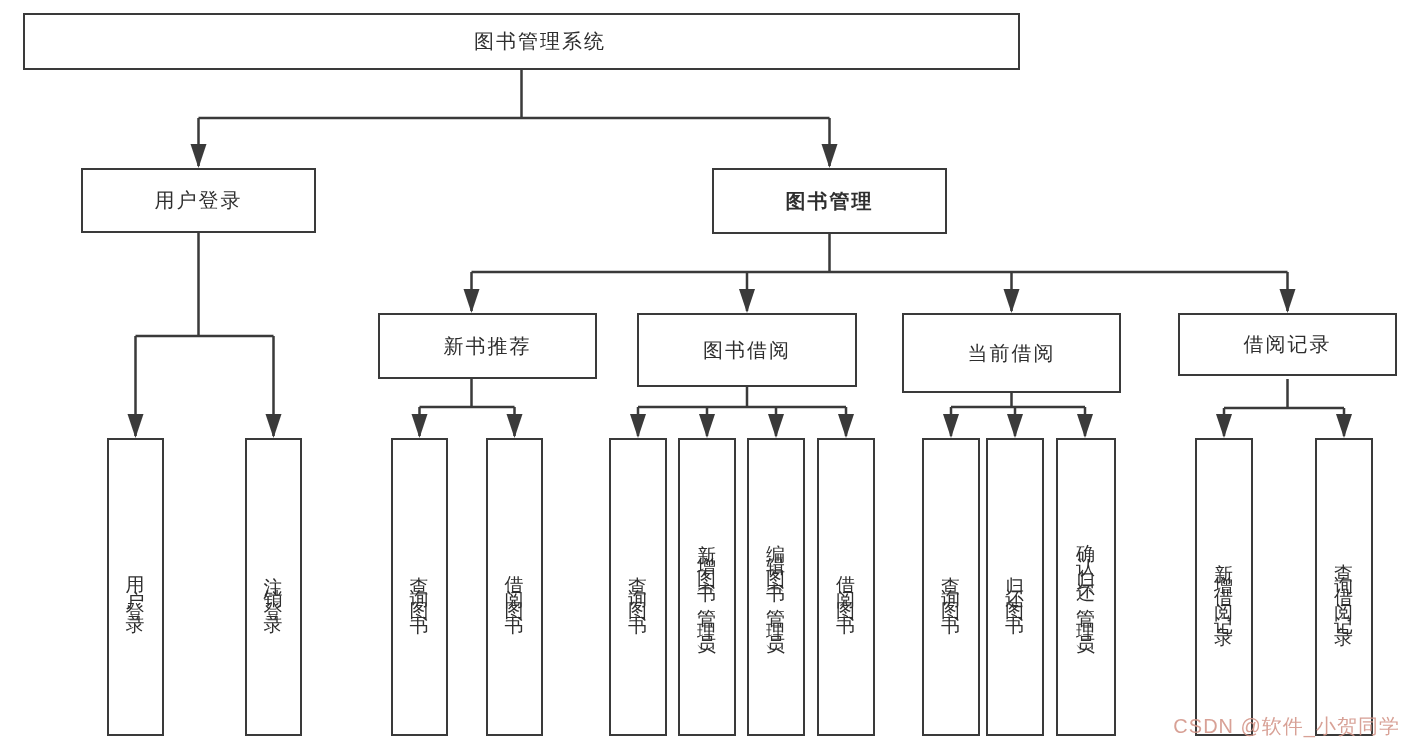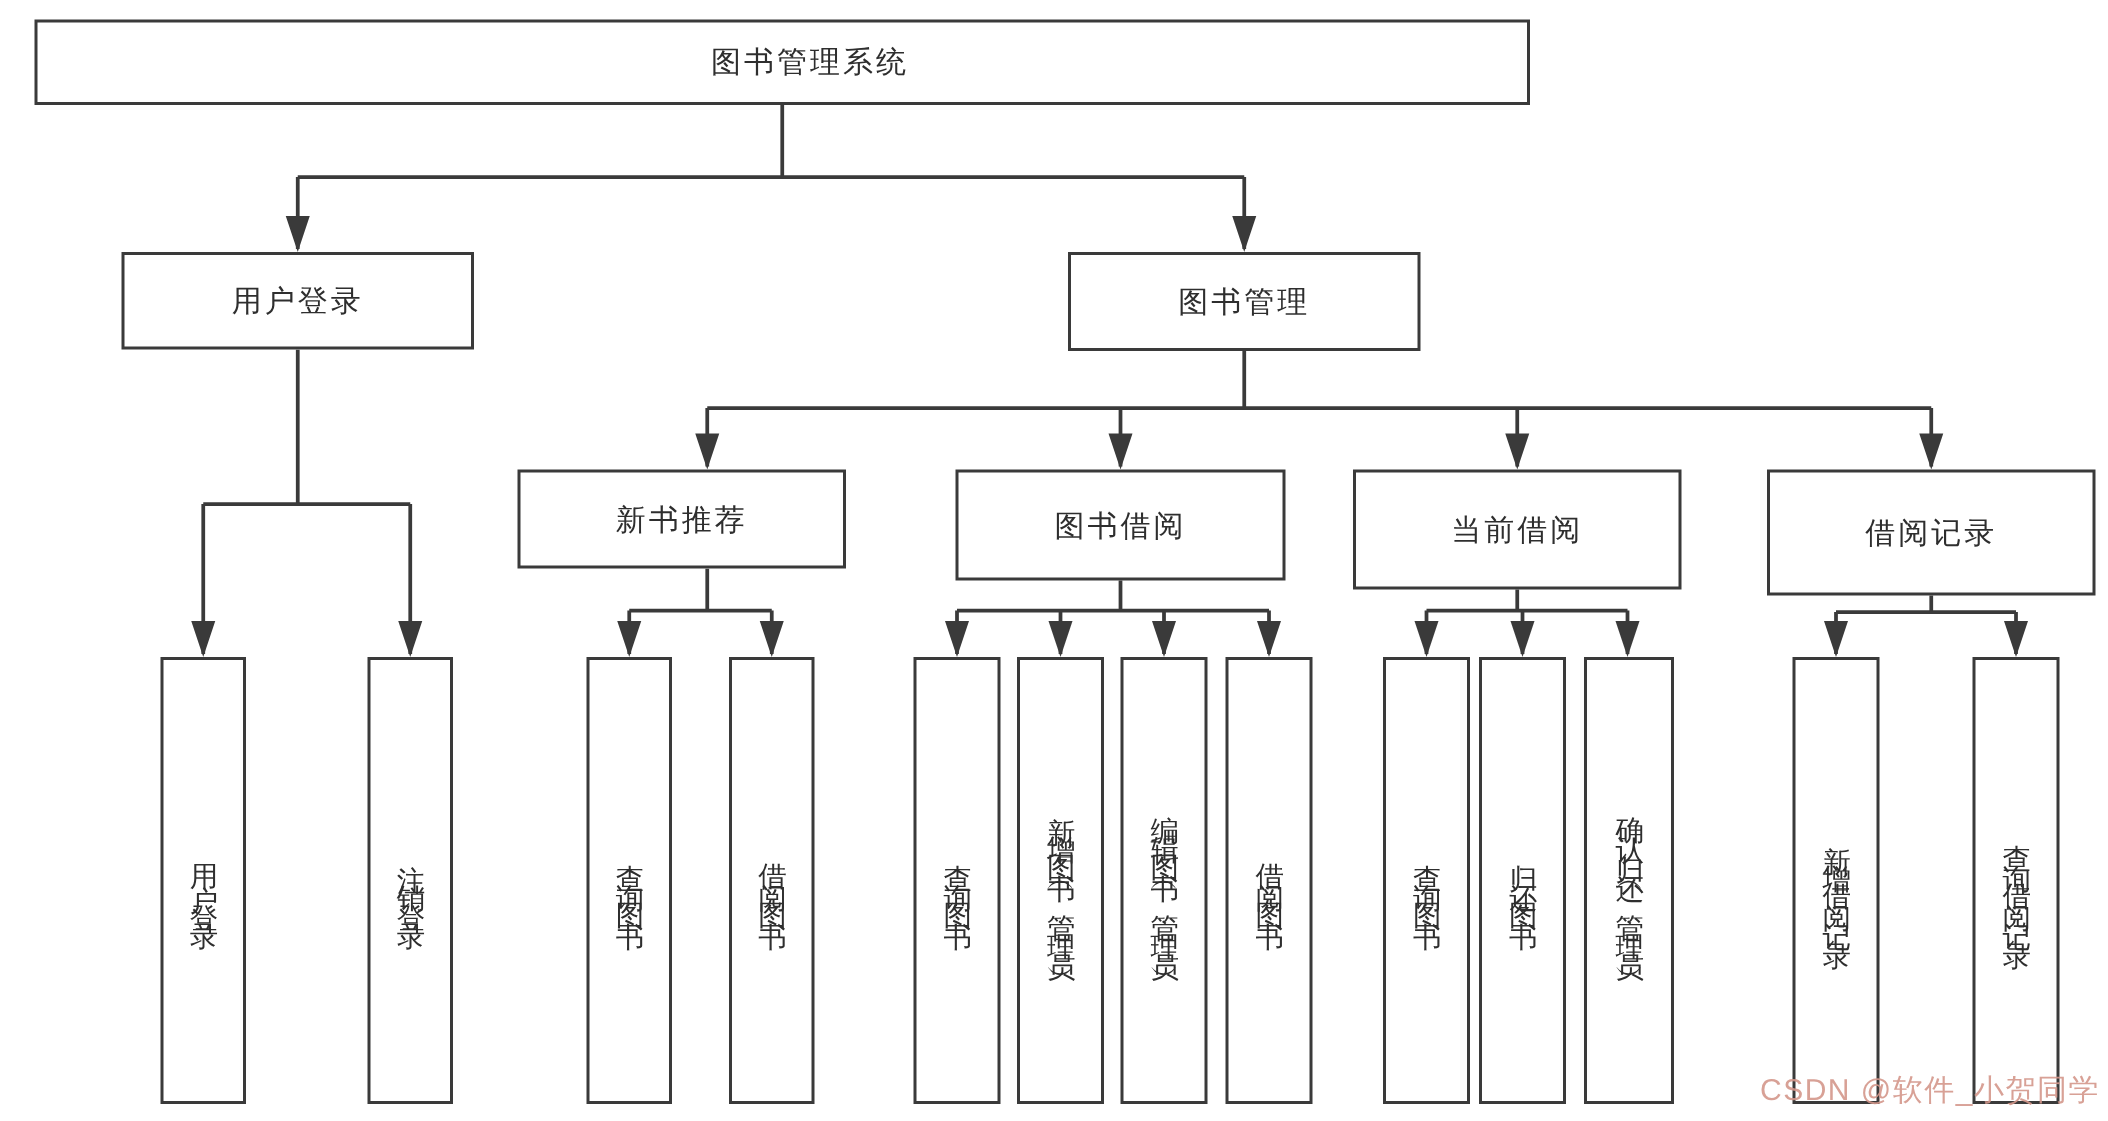--- a/index.html
+++ b/index.html
@@ -63,34 +63,34 @@
     </g>
   </svg>
 
   <div class="node h" style="left:23px;top:13px;width:997px;height:57px;padding-left:37px;">
     <span class="lbl">图书管理系统</span>
   </div>
 
   <div class="node h" style="left:81px;top:168px;width:235px;height:65px;">
     <span class="lbl">用户登录</span>
   </div>
-  <div class="node h" style="left:712px;top:168px;width:235px;height:66px;">
+  <div class="node h" style="left:712px;top:168px;width:235px;height:66px;font-weight:bold;">
     <span class="lbl">图书管理</span>
   </div>
 
-  <div class="node h" style="left:345px;top:313px;width:219px;height:66px;">
+  <div class="node h" style="left:378px;top:313px;width:219px;height:66px;">
     <span class="lbl">新书推荐</span>
   </div>
   <div class="node h" style="left:637px;top:313px;width:220px;height:74px;">
     <span class="lbl">图书借阅</span>
   </div>
   <div class="node h" style="left:902px;top:313px;width:219px;height:80px;">
     <span class="lbl">当前借阅</span>
   </div>
-  <div class="node h" style="left:1178px;top:313px;width:219px;height:84px;">
+  <div class="node h" style="left:1178px;top:313px;width:219px;height:63px;">
     <span class="lbl">借阅记录</span>
   </div>
 
   <div class="node v" style="left:107px;top:438px;width:57px;height:298px;">
     <span class="lbl">用户登录</span>
   </div>
   <div class="node v" style="left:245px;top:438px;width:57px;height:298px;">
     <span class="lbl">注销登录</span>
   </div>
 

